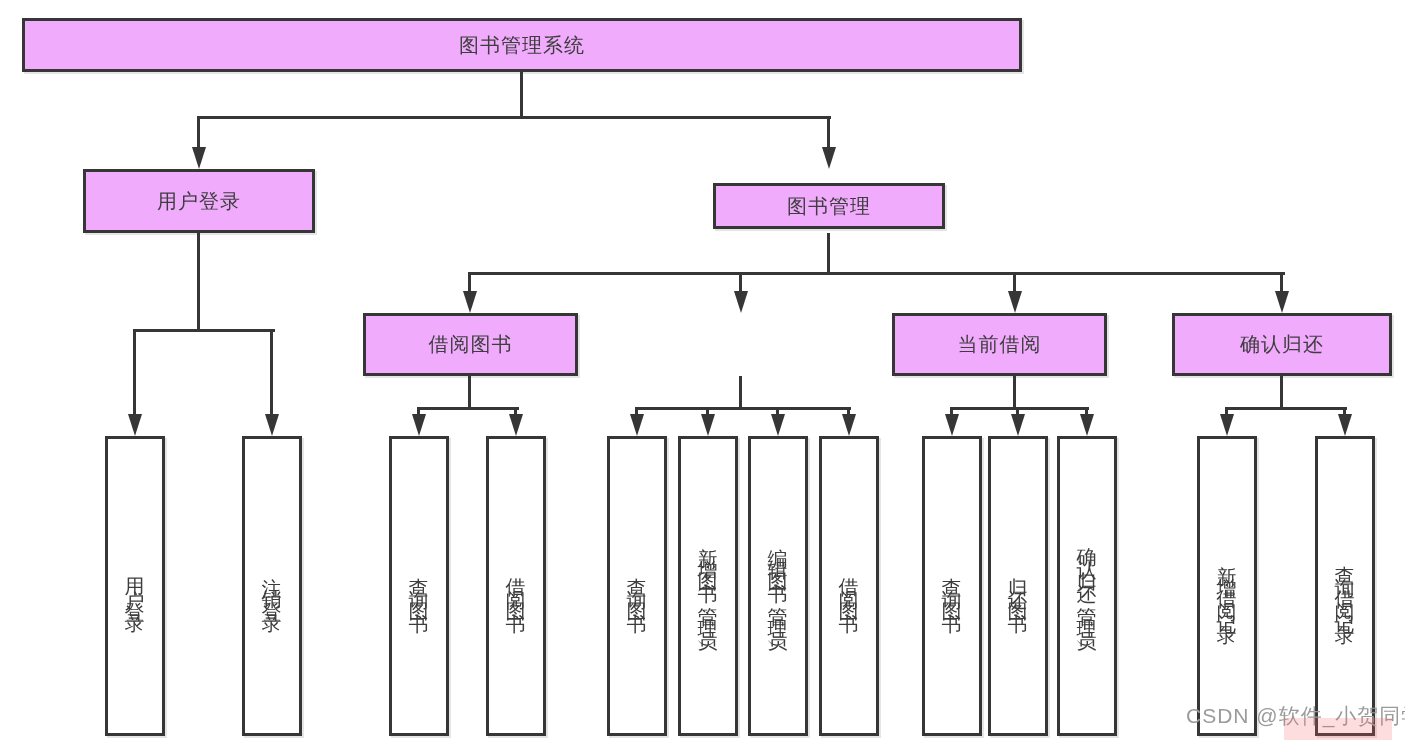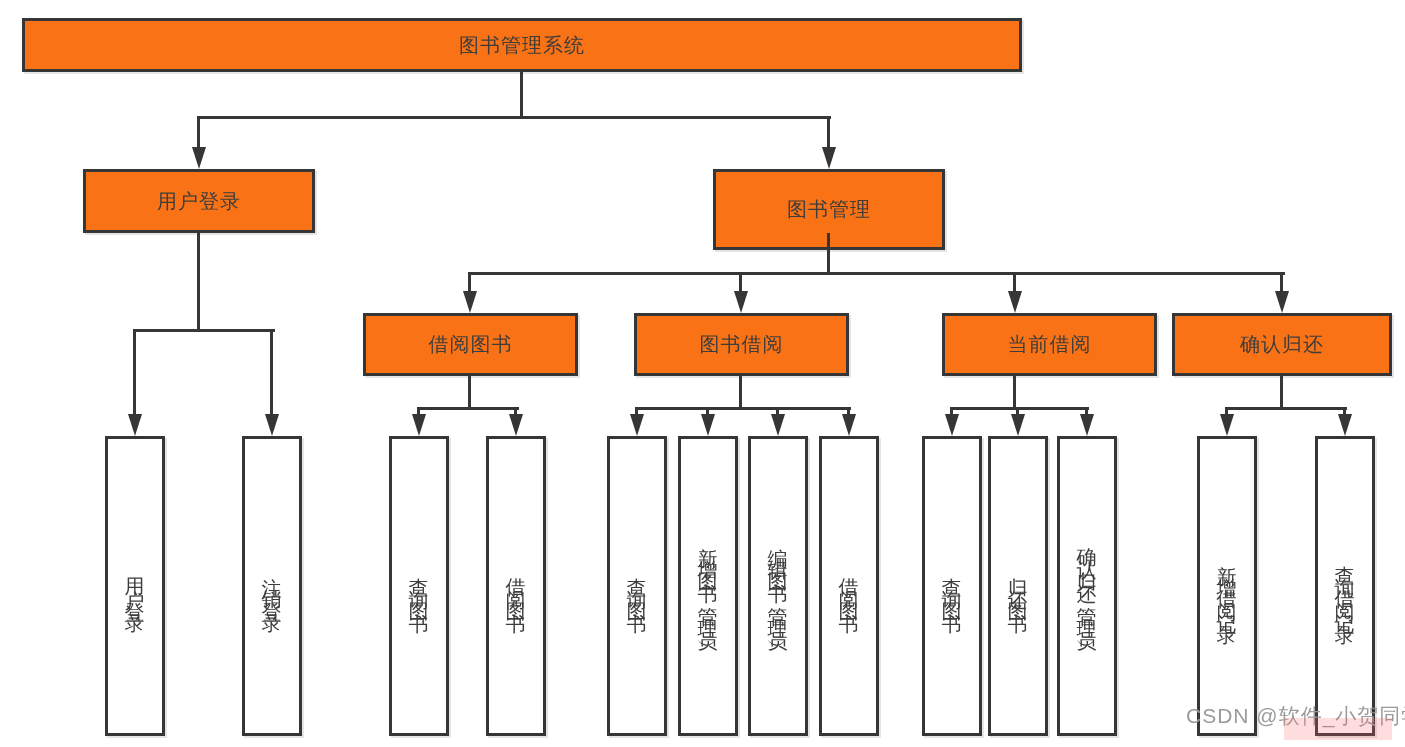--- a/index.html
+++ b/index.html
@@ -6,21 +6,21 @@
   #canvas{
     position:relative;
     width:1405px;height:747px;
     background:#ffffff;
     font-family:"Liberation Sans", sans-serif;
     color:#3d3d3d;
     overflow:hidden;
   }
   .node{
     position:absolute;
-    background:#f97316;
+    background:#f0abfc;
     border:3px solid #363636;
     box-sizing:border-box;
     display:flex;
     align-items:center;
     justify-content:center;
     font-size:20px;
     letter-spacing:1px;
     box-shadow:2px 2px 0 rgba(0,0,0,0.10);
   }
   .leaf{
@@ -73,43 +73,42 @@
   <div class="node" style="left:22px;top:18px;width:1000px;height:54px;">图书管理系统</div>
 
   <div class="line" style="left:520px;top:72px;width:3px;height:46px;"></div>
   <div class="line" style="left:197px;top:116px;width:634px;height:3px;"></div>
   <div class="line" style="left:197px;top:119px;width:3px;height:30px;"></div>
   <div class="arrow" style="left:192px;top:147px;"></div>
   <div class="line" style="left:827px;top:119px;width:3px;height:30px;"></div>
   <div class="arrow" style="left:822px;top:147px;"></div>
 
   <div class="node" style="left:83px;top:169px;width:232px;height:64px;">用户登录</div>
-  <div class="node" style="left:713px;top:169px;width:232px;height:81px;">图书管理</div>
+  <div class="node" style="left:713px;top:183px;width:232px;height:46px;">图书管理</div>
 
   <div class="line" style="left:197px;top:233px;width:3px;height:99px;"></div>
   <div class="line" style="left:133px;top:329px;width:142px;height:3px;"></div>
   <div class="line" style="left:133px;top:332px;width:3px;height:84px;"></div>
   <div class="arrow" style="left:128px;top:414px;"></div>
   <div class="line" style="left:270px;top:332px;width:3px;height:84px;"></div>
   <div class="arrow" style="left:265px;top:414px;"></div>
 
   <div class="line" style="left:827px;top:233px;width:3px;height:42px;"></div>
   <div class="line" style="left:468px;top:272px;width:817px;height:3px;"></div>
   <div class="line" style="left:468px;top:275px;width:3px;height:18px;"></div>
   <div class="arrow" style="left:463px;top:291px;"></div>
   <div class="line" style="left:739px;top:275px;width:3px;height:18px;"></div>
   <div class="arrow" style="left:734px;top:291px;"></div>
   <div class="line" style="left:1013px;top:275px;width:3px;height:18px;"></div>
   <div class="arrow" style="left:1008px;top:291px;"></div>
   <div class="line" style="left:1280px;top:275px;width:3px;height:18px;"></div>
   <div class="arrow" style="left:1275px;top:291px;"></div>
 
   <div class="node" style="left:363px;top:313px;width:215px;height:63px;">借阅图书</div>
-  <div class="node" style="left:634px;top:313px;width:215px;height:63px;">图书借阅</div>
-  <div class="node" style="left:942px;top:313px;width:215px;height:63px;text-align:center;">当前借阅</div>
+  <div class="node" style="left:892px;top:313px;width:215px;height:63px;text-align:center;">当前借阅</div>
   <div class="node" style="left:1172px;top:313px;width:220px;height:63px;">确认归还</div>
 
   <div class="line" style="left:468px;top:376px;width:3px;height:34px;"></div>
   <div class="line" style="left:417px;top:407px;width:102px;height:3px;"></div>
   <div class="line" style="left:417px;top:410px;width:3px;height:8px;"></div>
   <div class="arrow" style="left:412px;top:414px;"></div>
   <div class="line" style="left:514px;top:410px;width:3px;height:8px;"></div>
   <div class="arrow" style="left:509px;top:414px;"></div>
 
   <div class="line" style="left:739px;top:376px;width:3px;height:34px;"></div>

